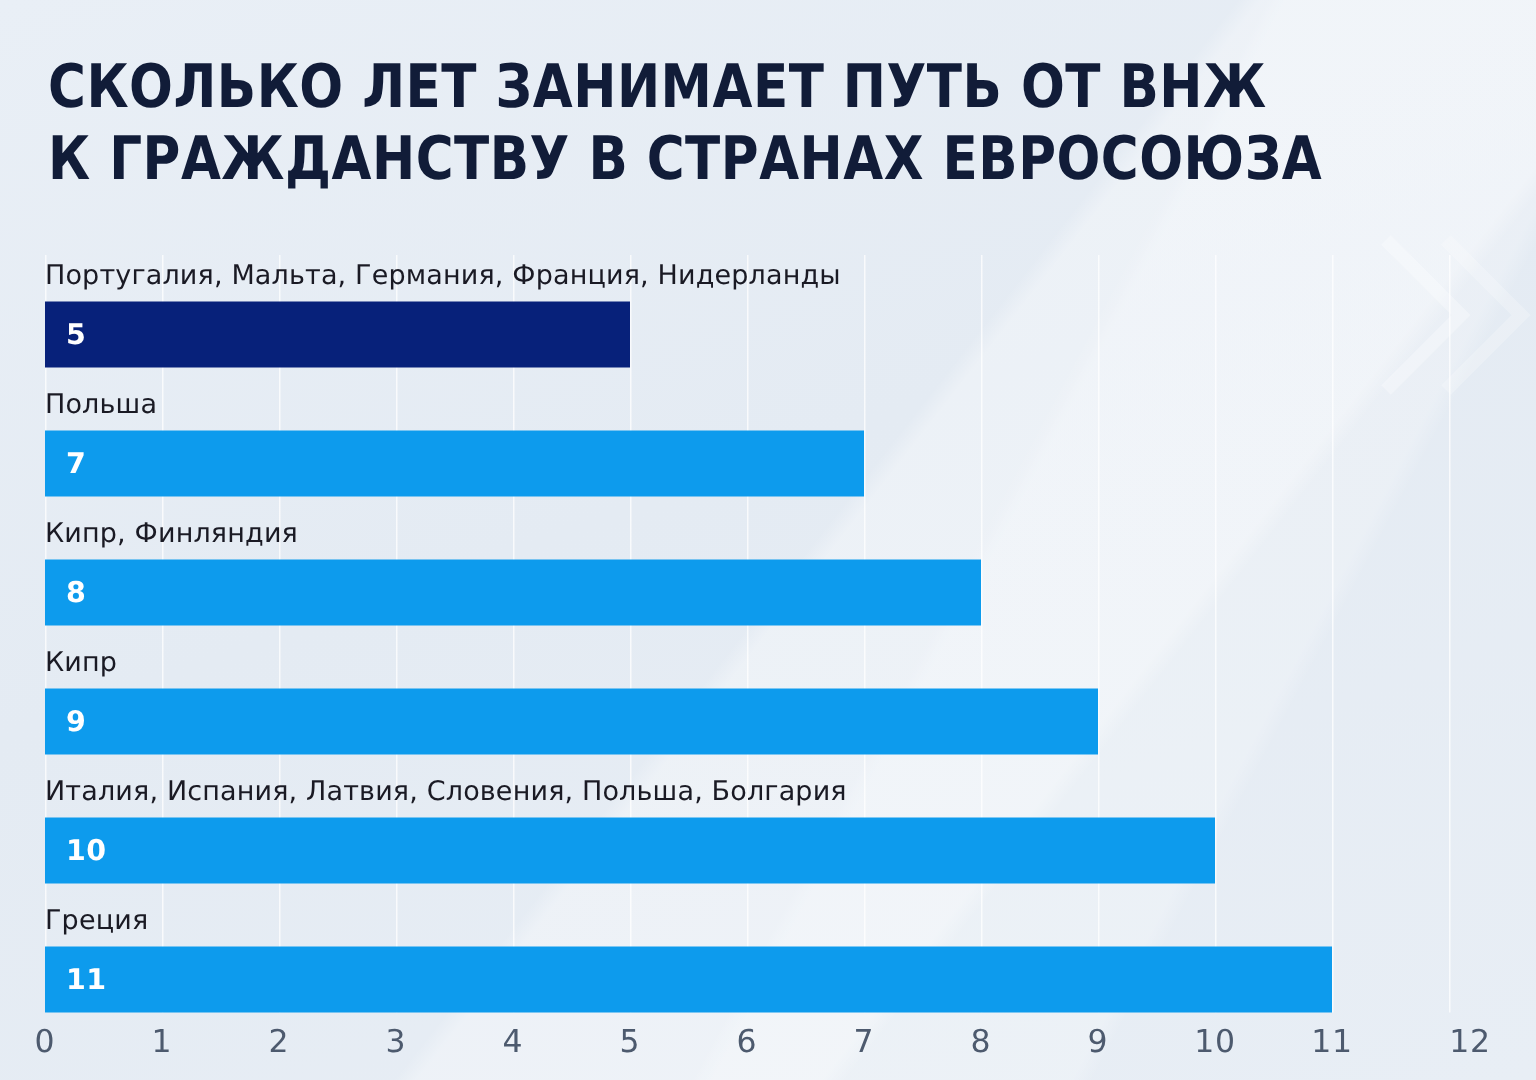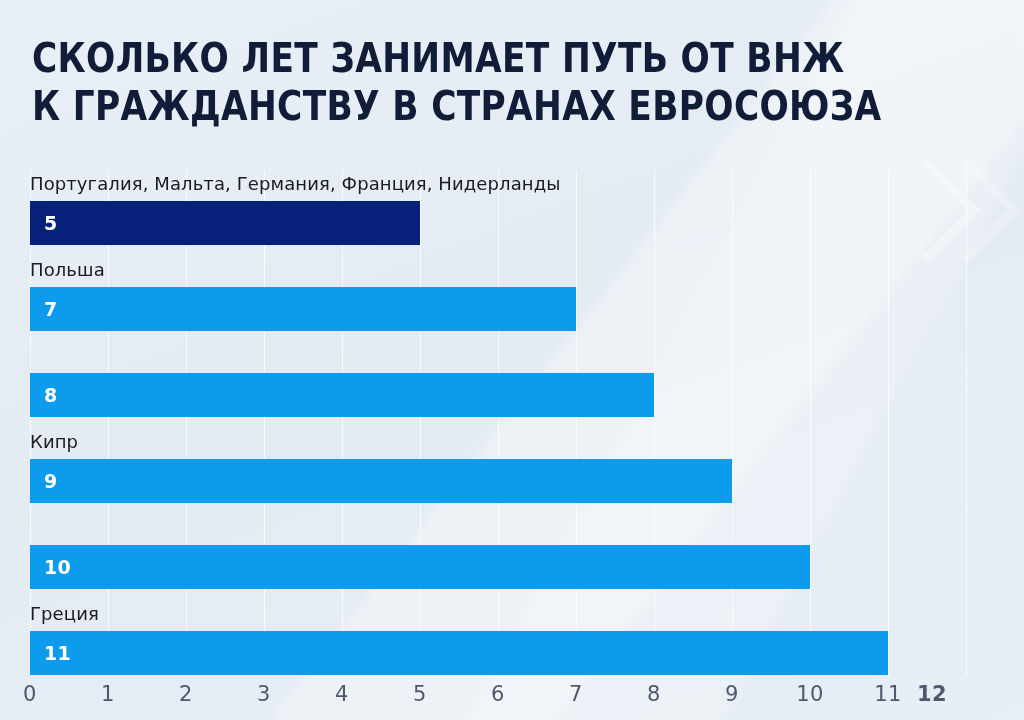--- a/index.html
+++ b/index.html
@@ -171,31 +171,33 @@
             <span class="bar-value">5</span>
           </div>
         </div>
         <div class="row">
           <div class="row-label">Польша</div>
           <div class="bar" style="width: 546px; background: rgb(13, 155, 237);">
             <span class="bar-value">7</span>
           </div>
         </div>
         <div class="row">
+          <div class="row-label">Кипр, Финляндия</div>
           <div class="bar" style="width: 624px; background: rgb(13, 155, 237);">
             <span class="bar-value">8</span>
           </div>
         </div>
         <div class="row">
           <div class="row-label">Кипр</div>
           <div class="bar" style="width: 702px; background: rgb(13, 155, 237);">
             <span class="bar-value">9</span>
           </div>
         </div>
         <div class="row">
+          <div class="row-label">Италия, Испания, Латвия, Словения, Польша, Болгария</div>
           <div class="bar" style="width: 780px; background: rgb(13, 155, 237);">
             <span class="bar-value">10</span>
           </div>
         </div>
         <div class="row">
           <div class="row-label">Греция</div>
           <div class="bar" style="width: 858px; background: rgb(13, 155, 237);">
             <span class="bar-value">11</span>
           </div>
         </div>
@@ -207,17 +209,17 @@
         <div class="axis-tick" style="left: 186px;">2</div>
         <div class="axis-tick" style="left: 264px;">3</div>
         <div class="axis-tick" style="left: 342px;">4</div>
         <div class="axis-tick" style="left: 420px;">5</div>
         <div class="axis-tick" style="left: 498px;">6</div>
         <div class="axis-tick" style="left: 576px;">7</div>
         <div class="axis-tick" style="left: 654px;">8</div>
         <div class="axis-tick" style="left: 732px;">9</div>
         <div class="axis-tick" style="left: 810px;">10</div>
         <div class="axis-tick" style="left: 888px;">11</div>
-        <div class="axis-tick" style="left: 932px; font-weight: bold;">12</div>
+        <div class="axis-tick" style="left: 980px;">12</div>
       </div>
 
   </div>
 </div>
 
 </body></html>

